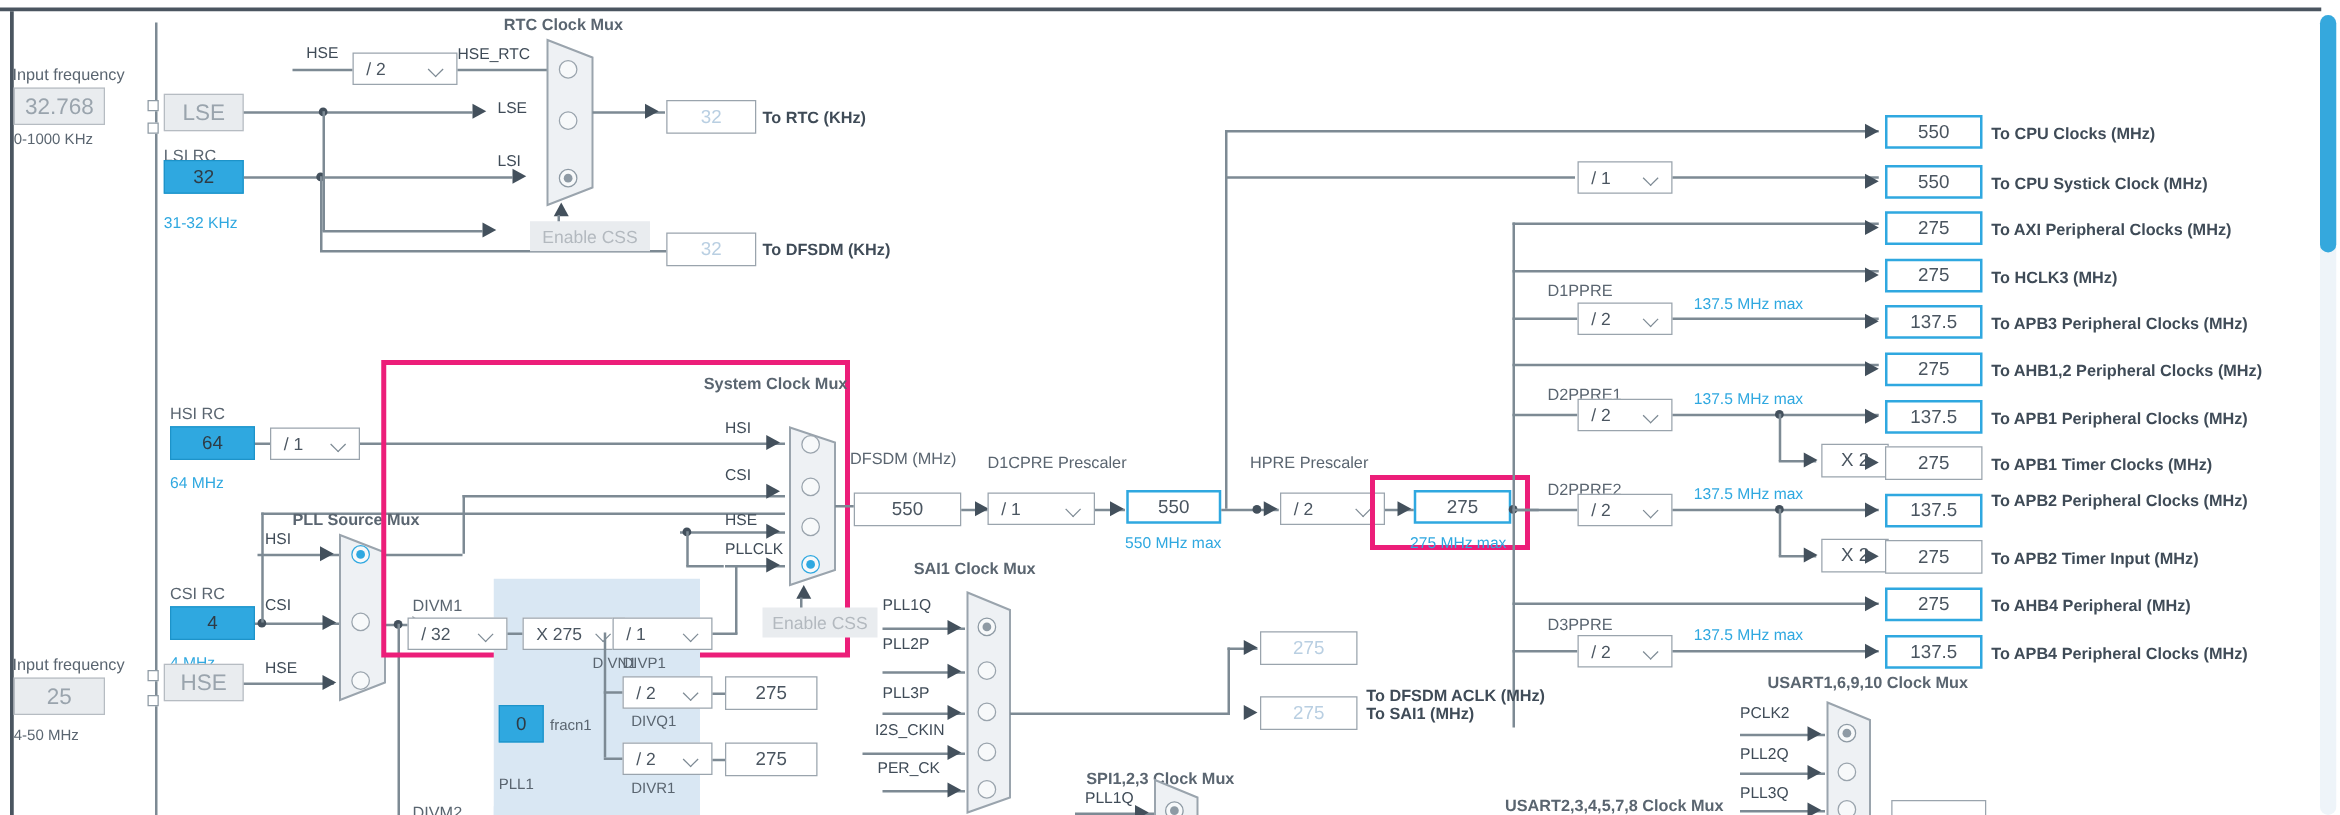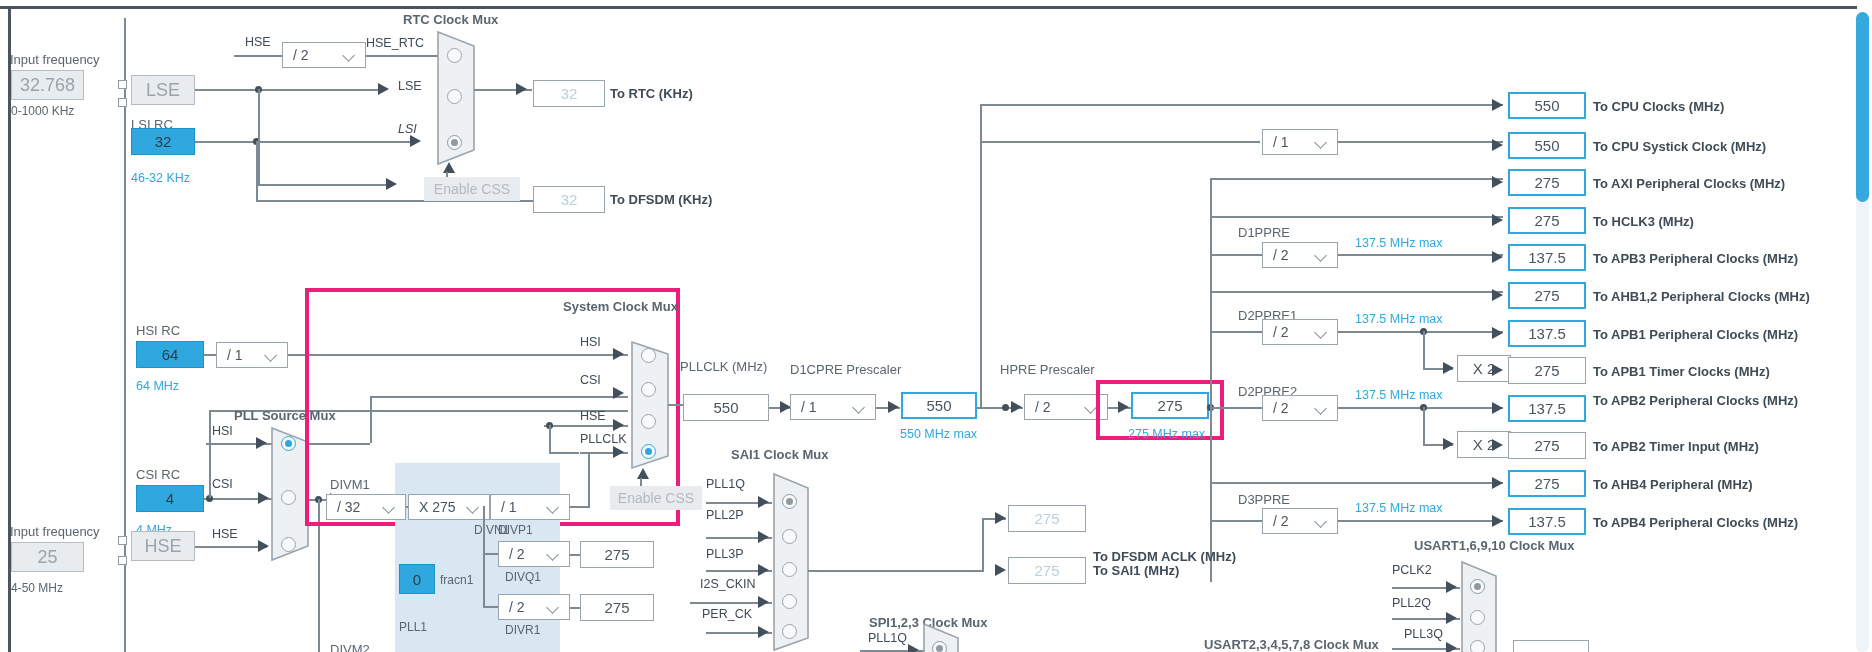--- a/index.html
+++ b/index.html
@@ -168,25 +168,25 @@
   <div class="pin" style="left:118px; top:80px;"></div>
   <div class="pin" style="left:118px; top:98px;"></div>
   <div class="osc" style="left:131px; top:75px; width:64px;">LSE</div>
   <div class="wire h" style="left:195px; top:89px; width:183px;"></div>
   <div class="dot" style="left:255px; top:86px;"></div>
   <div class="arrow" style="left:378px; top:83px;"></div>
   <div class="lbl sig" style="left:398px; top:80px;">LSE</div>
 
   <div class="lbl" style="left:131px; top:118px;">LSI RC</div>
   <div class="cyanbox" style="left:131px; top:128px; width:64px;">32</div>
-  <div class="lbl blue" style="left:131px; top:172px;">46-32 KHz</div>
+  <div class="lbl blue" style="left:131px; top:172px;">31-32 KHz</div>
   <div class="wire h" style="left:195px; top:141px; width:215px;"></div>
   <div class="dot" style="left:253px; top:138px;"></div>
   <div class="arrow" style="left:410px; top:135px;"></div>
-  <div class="lbl sig" style="left:398px; top:123px;font-style:italic;">LSI</div>
+  <div class="lbl sig" style="left:398px; top:123px;">LSI</div>
 
   <div class="wire v" style="left:256px; top:141px; height:60px;"></div>
   <div class="wire h" style="left:256px; top:200px; width:284px;"></div>
   <div class="arrow" style="left:540px; top:194px;"></div>
 
   <div class="wire v" style="left:258px; top:89px; height:96px;"></div>
   <div class="wire h" style="left:258px; top:184px; width:128px;"></div>
   <div class="arrow" style="left:386px; top:178px;"></div>
 
   <div class="lbl sig" style="left:245px; top:36px;">HSE</div>
@@ -312,21 +312,21 @@
 
   <div class="pll-shade" style="left:395px; top:463px; width:165px; height:189px;"></div>
 
   <div class="lbl" style="left:330px; top:478px;">DIVM1</div>
   <div class="sel" style="left:326px; top:494px; width:80px;">
     <span class="txt">/ 32</span>
     <span class="chev"></span>
   </div>
   <div class="wire h" style="left:406px; top:506px; width:14px;"></div>
 
-  <div class="sel" style="left:408px; top:494px; width:82px;align-items:center;">
+  <div class="sel" style="left:418px; top:494px; width:82px;align-items:center;">
     <span class="txt">X 275</span>
     <span class="chev"></span>
   </div>
   <div class="lbl small" style="left:437px; top:524px;margin-left:37px;">DIVN1</div>
 
   <div class="wire h" style="left:500px; top:506px; width:18px;"></div>
   <div class="sel" style="left:490px; top:494px; width:80px;">
     <span class="txt">/ 1</span>
     <span class="chev"></span>
   </div>
@@ -355,21 +355,21 @@
     <span class="txt">/ 2</span>
     <span class="chev"></span>
   </div>
   <div class="lbl small" style="left:505px; top:624px;">DIVR1</div>
   <div class="wire h" style="left:570px; top:607px; width:14px;"></div>
   <div class="vbox" style="left:580px; top:594px; width:74px;">275</div>
 
   <div class="lbl" style="left:330px; top:643px;">DIVM2</div>
   <div class="pll-shade" style="left:395px; top:645px; width:165px; height:7px;"></div>
 
-  <div class="lbl" style="left:680px; top:360px;">PLLCLK (MHz)</div>
+  <div class="lbl" style="left:680px; top:360px;">DFSDM (MHz)</div>
   <div class="vbox" style="left:683px; top:394px; width:86px;">550</div>
   <div class="wire h" style="left:769px; top:407px; width:22px;"></div>
   <div class="arrow" style="left:780px; top:401px;"></div>
 
   <div class="lbl" style="left:790px; top:363px;">D1CPRE Prescaler</div>
   <div class="sel" style="left:790px; top:394px; width:86px;">
     <span class="txt">/ 1</span>
     <span class="chev"></span>
   </div>
   <div class="wire h" style="left:876px; top:407px; width:24px;"></div>
@@ -549,21 +549,21 @@
   <div class="muxwrap" style="left:922px; top:622px; width:48px; height:30px;">
     <svg width="48" height="34">
       <polygon points="2,2 36,16 36,40 2,40" fill="#eef1f4" stroke="#9aa4ad" stroke-width="1.6"></polygon>
     </svg>
     <div class="radio ongrey" style="left:10px; top:19px;"></div>
   </div>
 
   <div class="lbl title" style="left:1414px; top:539px;">USART1,6,9,10 Clock Mux</div>
   <div class="lbl sig" style="left:1392px; top:564px;">PCLK2</div>
   <div class="lbl sig" style="left:1392px; top:597px;">PLL2Q</div>
-  <div class="lbl sig" style="left:1392px; top:628px;margin-left:12px;">PLL3Q</div>
+  <div class="lbl sig" style="left:1392px; top:628px;">PLL3Q</div>
   <div class="wire h" style="left:1392px; top:587px; width:68px;"></div>
   <div class="arrow" style="left:1446px; top:581px;"></div>
   <div class="wire h" style="left:1392px; top:618px; width:68px;"></div>
   <div class="arrow" style="left:1446px; top:612px;"></div>
   <div class="wire h" style="left:1392px; top:648px; width:68px;"></div>
   <div class="arrow" style="left:1446px; top:642px;"></div>
 
   <div class="muxwrap" style="left:1460px; top:560px; width:48px; height:92px;">
     <svg width="48" height="94">
       <polygon points="2,2 36,16 36,94 2,94" fill="#eef1f4" stroke="#9aa4ad" stroke-width="1.6"></polygon>

